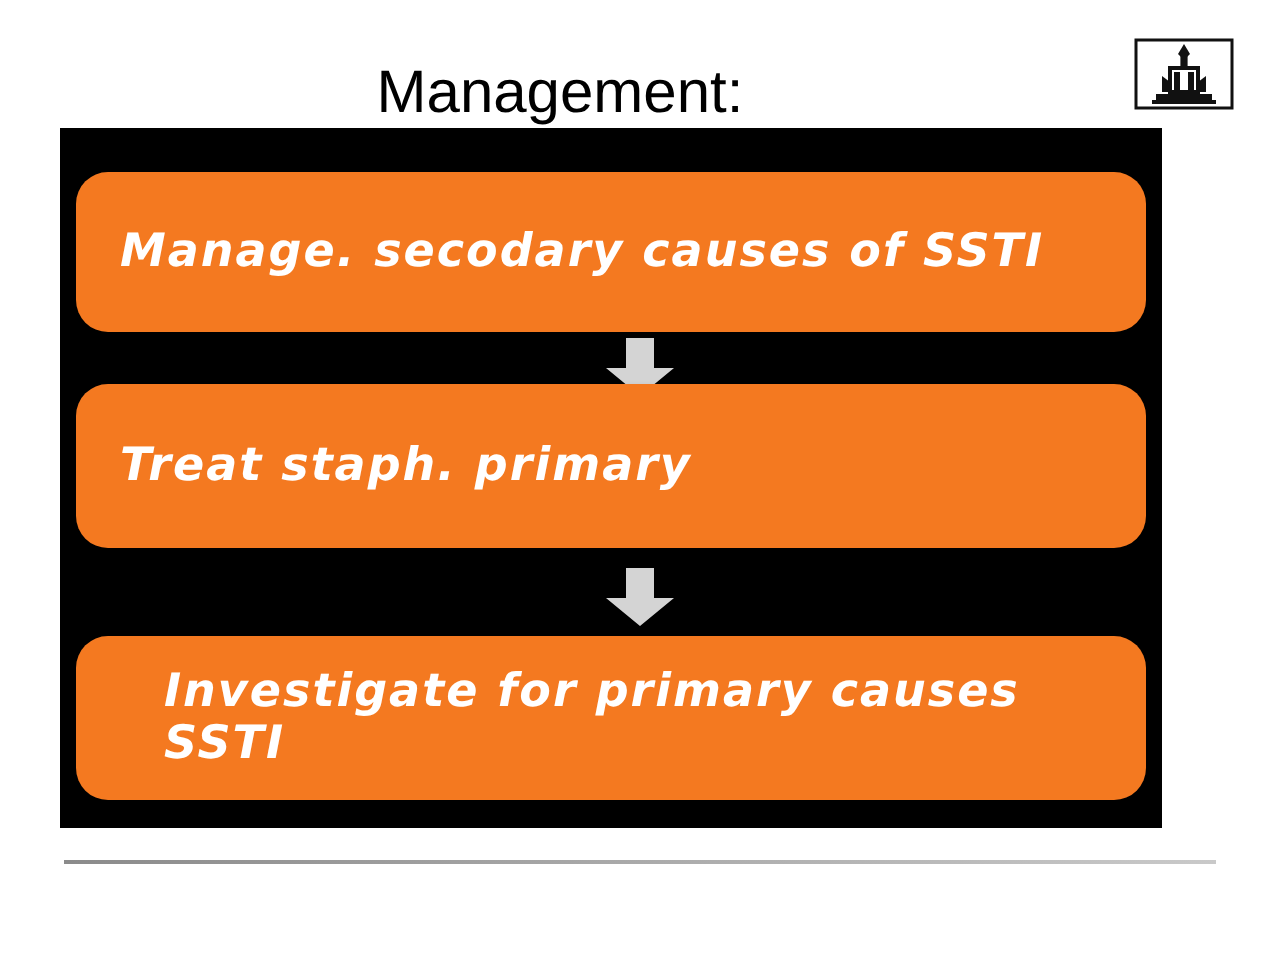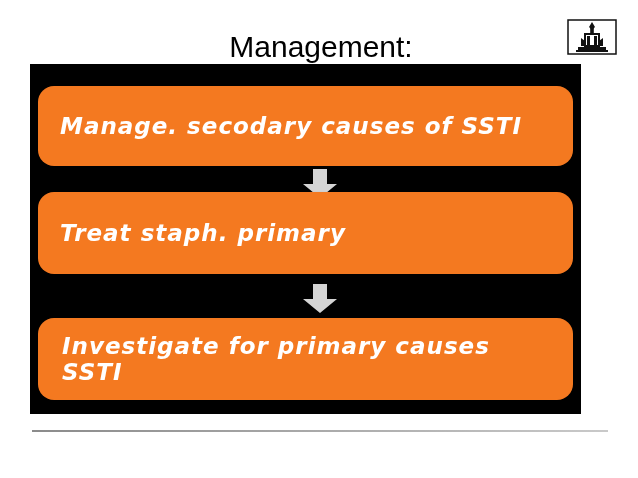--- a/index.html
+++ b/index.html
@@ -18,21 +18,20 @@
   .slide-title {
     position: absolute;
     left: 0;
     top: 30px;
     width: 560px;
     text-align: center;
     font-size: 30px;
     color: #000000;
     font-family: "Liberation Sans", sans-serif;
     letter-spacing: 0px;
-    margin-left: 41px;
   }
   .logo {
     position: absolute;
     right: 18px;
     top: 14px;
     width: 56px;
     height: 46px;
   }
   .black-panel {
     position: absolute;
@@ -66,21 +65,21 @@
     font-weight: bold;
     font-style: italic;
     letter-spacing: 1px;
     padding-left: 22px;
     padding-right: 14px;
     line-height: 1.15;
   }
   #box1 { top: 22px; height: 80px; }
   #box2 { top: 128px; height: 82px; }
   #box3 { top: 254px; height: 82px; }
-  #box3 .box-inner { padding-left: 24px; }
+  #box3 .box-inner { padding-left: 44px; }
 
   .arrow {
     position: absolute;
     left: 272px;
     width: 36px;
     height: 30px;
   }
   #arrow1 { top: 105px; }
   #arrow2 { top: 220px; }
 

